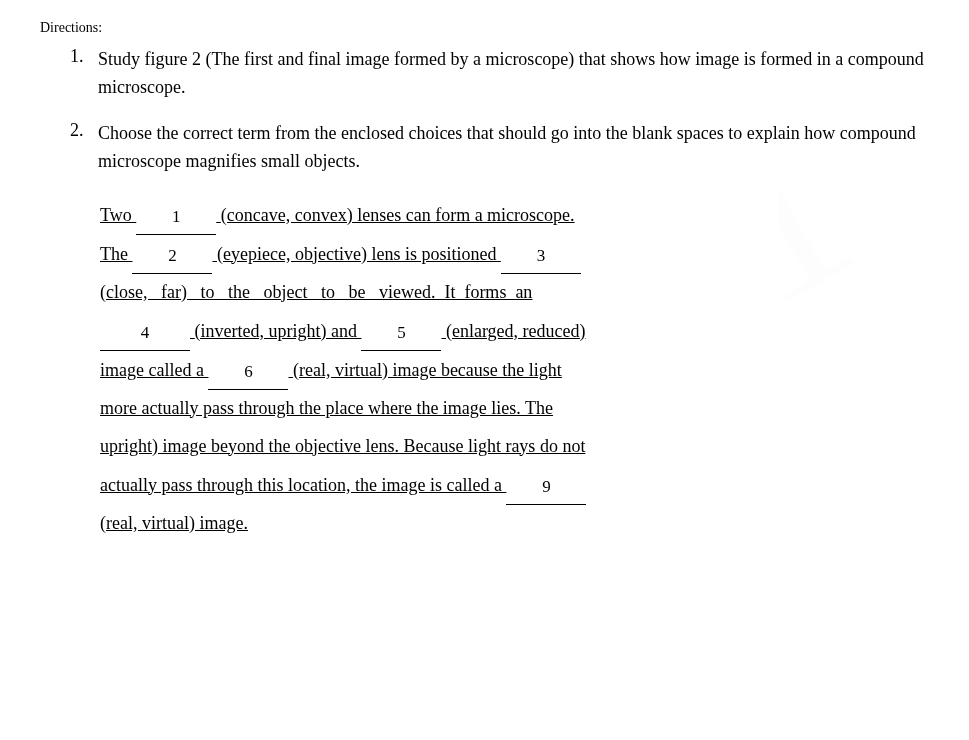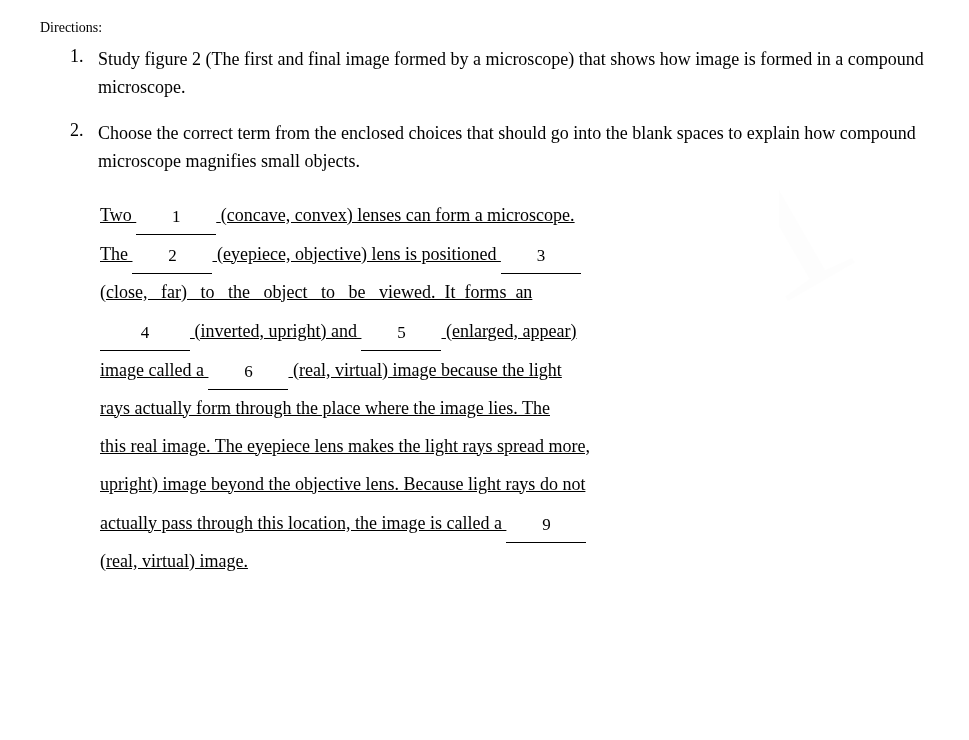--- a/index.html
+++ b/index.html
@@ -143,37 +143,34 @@
     </div>
 
     <div class="fill-line">
       <span>(close,&nbsp;&nbsp;&nbsp;far)&nbsp;&nbsp;&nbsp;to&nbsp;&nbsp;&nbsp;the&nbsp;&nbsp;&nbsp;object&nbsp;&nbsp;&nbsp;to&nbsp;&nbsp;&nbsp;be&nbsp;&nbsp;&nbsp;viewed.&nbsp;&nbsp;It&nbsp;&nbsp;forms&nbsp;&nbsp;an</span>
     </div>
 
     <div class="fill-line">
       <span class="blank" style="min-width:90px;"><span class="blank-num">4</span></span>
       <span>(inverted, upright) and </span>
       <span class="blank"><span class="blank-num">5</span></span>
-      <span> (enlarged, appear)</span>
+      <span> (enlarged, reduced)</span>
     </div>
 
     <div class="fill-line">
       <span>image called a </span>
       <span class="blank"><span class="blank-num">6</span></span>
       <span> (real, virtual) image because the light</span>
     </div>
 
     <div class="fill-line">
-      <span>rays actually form through the place where the image lies. The</span>
+      <span>more actually pass through the place where the image lies. The</span>
     </div>
 
 
-    <div class="fill-line">
-      <span>this real image. The eyepiece lens makes the light rays spread more,</span>
-    </div>
 
 
     <div class="fill-line">
       <span>upright) image beyond the objective lens. Because light rays do not</span>
     </div>
 
     <div class="fill-line">
       <span>actually pass through this location, the image is called a </span>
       <span class="blank"><span class="blank-num">9</span></span>
     </div>

